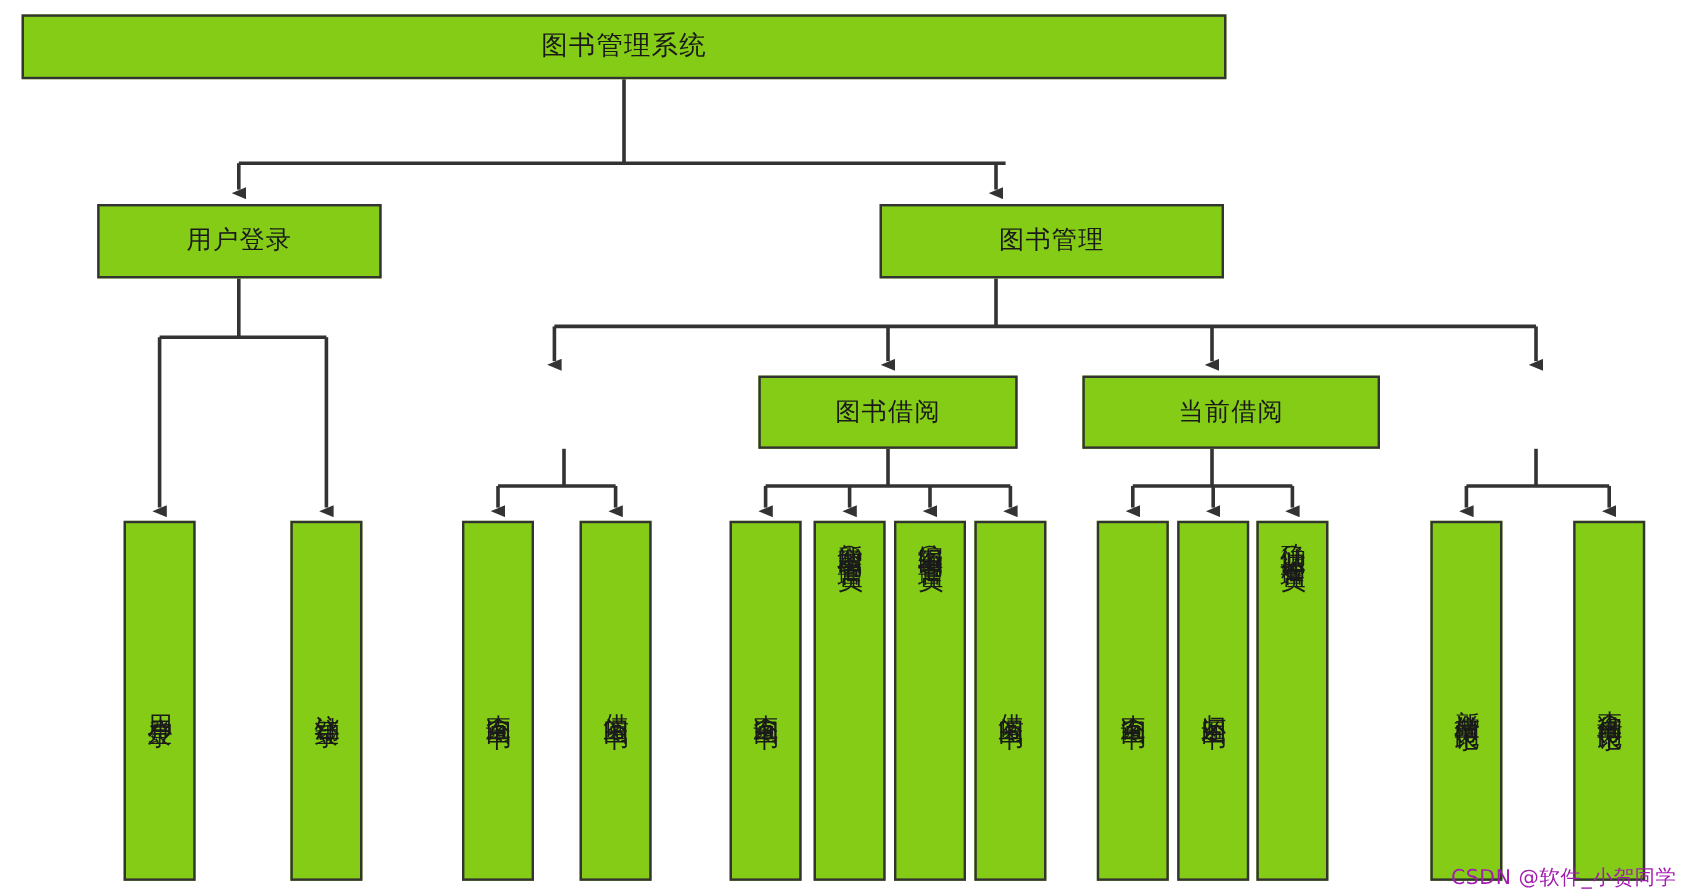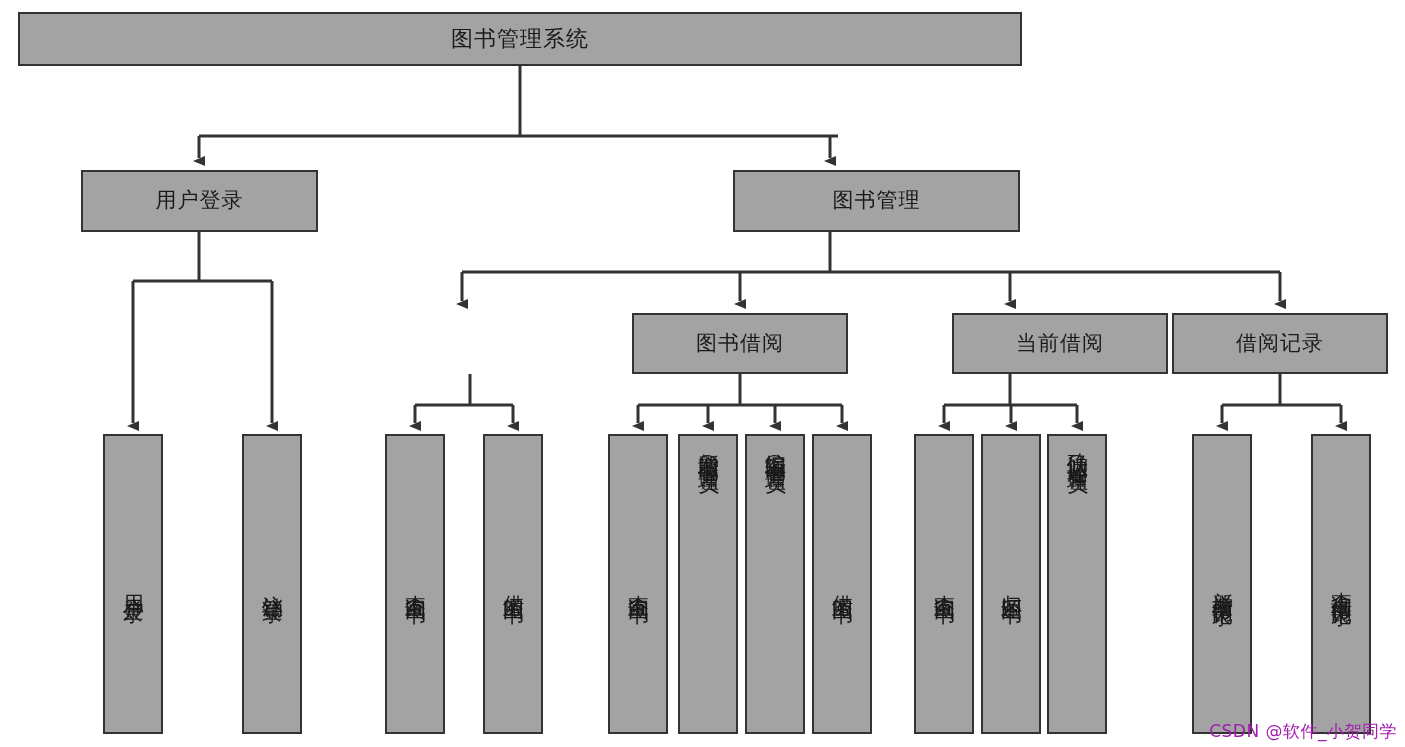--- a/index.html
+++ b/index.html
@@ -22,21 +22,21 @@
     position: absolute;
     left: 0;
     top: 0;
     width: 1405px;
     height: 747px;
     pointer-events: none;
   }
   .node {
     position: absolute;
     box-sizing: border-box;
-    background: #a3a3a3;
+    background: #84cc16;
     border: 2px solid #333333;
     display: flex;
     align-items: center;
     justify-content: center;
     color: #1a1a1a;
   }
   .node.h {
     font-size: 21px;
     letter-spacing: 1px;
     line-height: 1.1;
@@ -137,27 +137,24 @@
 
   <div class="node h" style="left:733px; top:170px; width:287px; height:62px;">
     <span>图书管理</span>
   </div>
 
 
   <div class="node h" style="left:632px; top:313px; width:216px; height:61px;">
     <span>图书借阅</span>
   </div>
 
-  <div class="node h" style="left:952px; top:313px; width:216px; height:61px;">
+  <div class="node h" style="left:902px; top:313px; width:248px; height:61px;">
     <span>当前借阅</span>
   </div>
 
-  <div class="node h" style="left:1172px; top:313px; width:216px; height:61px;">
-    <span>借阅记录</span>
-  </div>
 
   <div class="node v center" style="left:103px; top:434px; width:60px; height:300px;">
     <span class="vtext">用户登录</span>
   </div>
 
   <div class="node v center" style="left:242px; top:434px; width:60px; height:300px;">
     <span class="vtext">注销登录</span>
   </div>
 
   <div class="node v center" style="left:385px; top:434px; width:60px; height:300px;">

